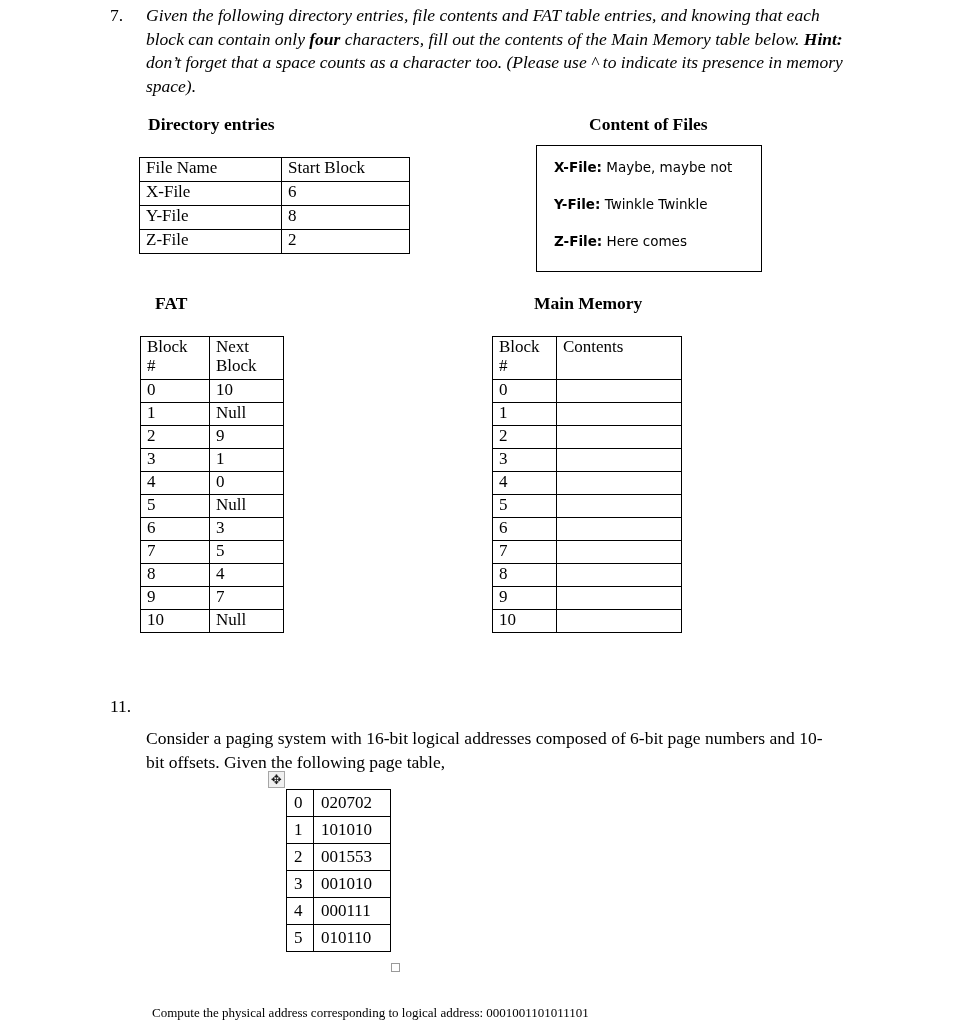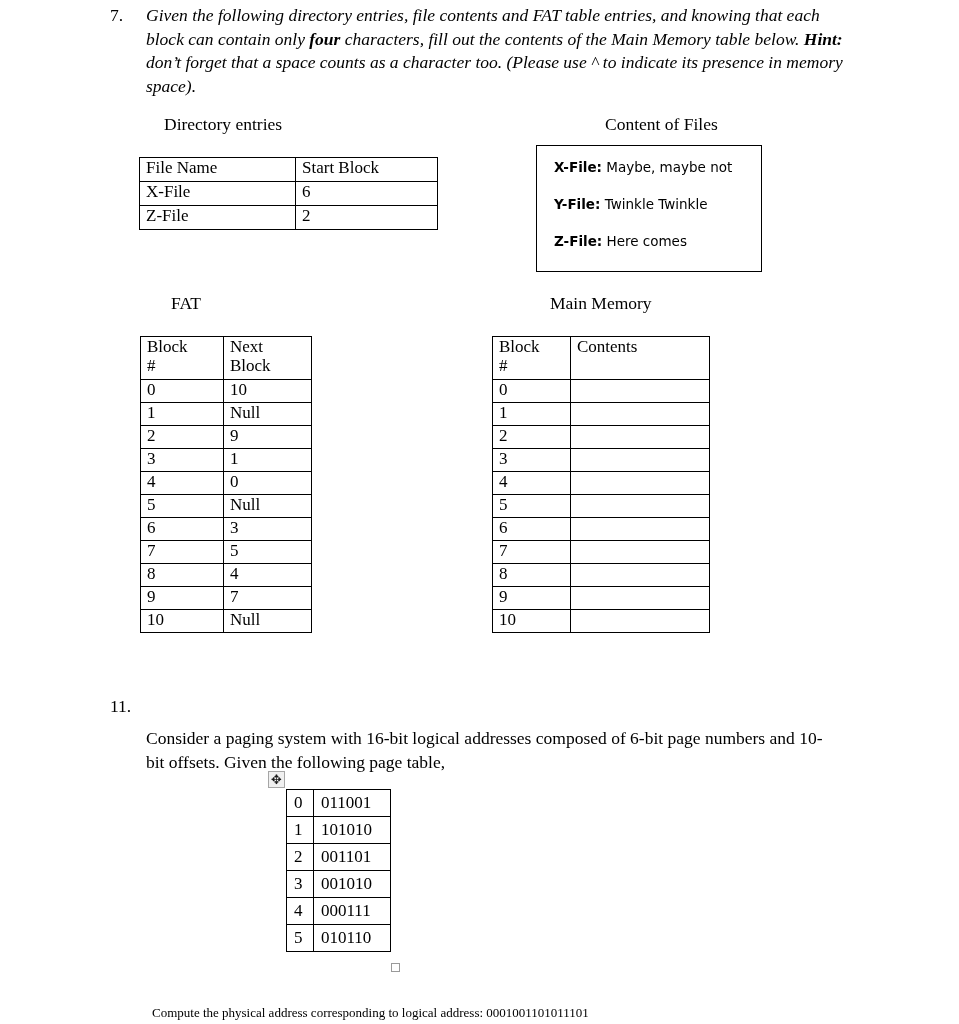--- a/index.html
+++ b/index.html
@@ -41,40 +41,39 @@
   }
   .q7 { left: 110px; top: 4px; width: 740px; }
   .q7 .q-body { width: 700px; font-style: italic; }
   .q11 { left: 110px; top: 695px; width: 740px; }
   .q11 .q-body { width: 690px; margin-top: 32px; }
   b, .bold { font-weight: bold; }
 
   
   .heading {
     position: absolute;
-    font-weight: normal;
+    font-weight: bold;
     font-size: 17.5px;
     line-height: 20px;
     white-space: nowrap;
-    margin-left: 16px;
   }
   .h-dir  { left: 148px; top: 114px; }
   .h-cof  { left: 589px; top: 114px; }
   .h-fat  { left: 155px; top: 293px; }
   .h-mm   { left: 534px; top: 293px; }
 
   
   table.doc-table {
     border-collapse: collapse;
     font-size: 17px;
     line-height: 19px;
   }
   table.doc-table td, table.doc-table th {
     border: 1.6px solid #000000;
-    padding: 0px 20px 1px 6px;
+    padding: 0px 6px 1px 6px;
     text-align: left;
     font-weight: normal;
     vertical-align: top;
     background: #ffffff;
   }
 
   
   .tbl-dir {
     position: absolute;
     left: 139px;
@@ -200,20 +199,24 @@
     <tbody id="dir-tbody">
         <tr>
           <td class="c-name">File Name</td>
           <td class="c-start">Start Block</td>
         </tr>
         <tr>
           <td class="c-name">X-File</td>
           <td class="c-start">6</td>
         </tr>
         <tr>
+          <td class="c-name">Y-File</td>
+          <td class="c-start">8</td>
+        </tr>
+        <tr>
           <td class="c-name">Z-File</td>
           <td class="c-start">2</td>
         </tr>
       </tbody>
   </table>
 
   <div class="heading h-cof">Content of Files</div>
   <div class="cof-box" id="cof-box">
       <div class="cof-line"><span class="fl">X-File:</span><span> Maybe, maybe not</span></div>
       <div class="cof-line"><span class="fl">Y-File:</span><span> Twinkle Twinkle</span></div>
@@ -345,29 +348,29 @@
   </div>
 
   <div class="move-handle">
     <span>✥</span>
   </div>
 
   <table class="tbl-page">
     <tbody id="pt-tbody">
         <tr>
           <td class="c-idx">0</td>
-          <td class="c-frm">011001</td>
+          <td class="c-frm">020702</td>
         </tr>
         <tr>
           <td class="c-idx">1</td>
           <td class="c-frm">101010</td>
         </tr>
         <tr>
           <td class="c-idx">2</td>
-          <td class="c-frm">001101</td>
+          <td class="c-frm">001553</td>
         </tr>
         <tr>
           <td class="c-idx">3</td>
           <td class="c-frm">001010</td>
         </tr>
         <tr>
           <td class="c-idx">4</td>
           <td class="c-frm">000111</td>
         </tr>
         <tr>

